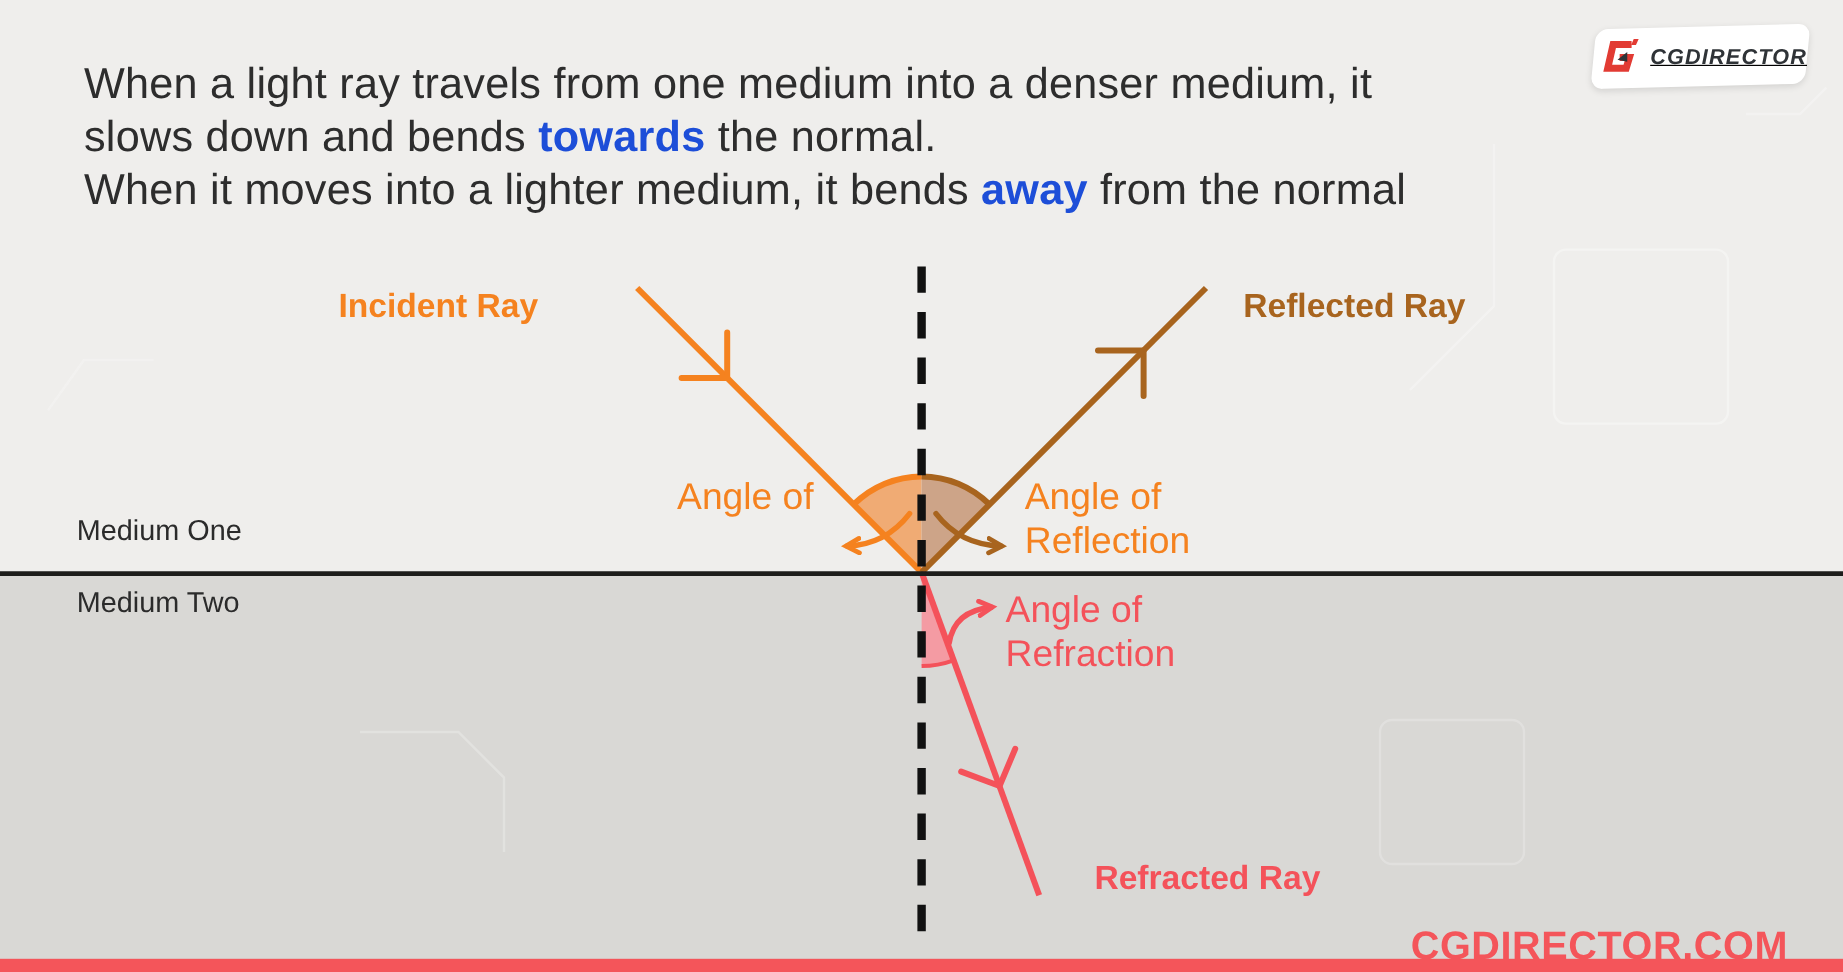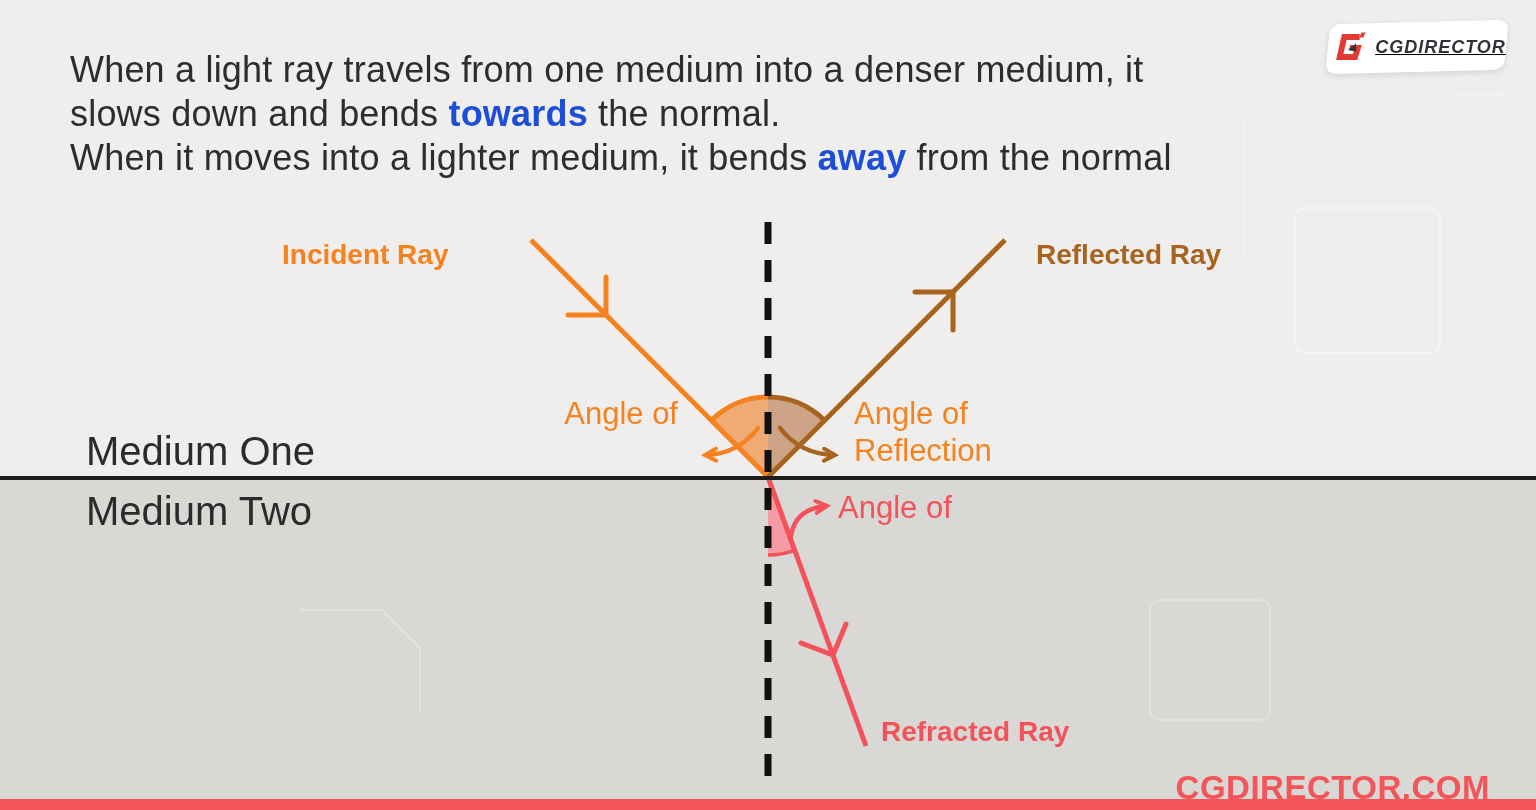--- a/index.html
+++ b/index.html
@@ -17,21 +17,21 @@
   .ray-label{font-size:28px;font-weight:bold;}
   .incident-c{color:#F5821F;}
   .reflected-c{color:#A8641E;}
   .refracted-c{color:#F4525A;}
 
   .angle-label{font-size:31px;line-height:37px;}
   .angle-incidence{left:478px;top:395px;width:200px;text-align:right;color:#F5821F;}
   .angle-reflection{left:854px;top:395px;color:#F5821F;}
   .angle-refraction{left:838px;top:489px;color:#F4525A;}
 
-  .medium-label{font-size:40px;color:#2B2B2B;left:86px;}
+  .medium-label{font-size:24px;color:#2B2B2B;left:64px;}
 
   .logo{position:absolute;left:1328px;top:22px;width:178px;height:50px;}
   .logo-bg{position:absolute;inset:0;background:#ffffff;border-radius:10px;
            transform:skewX(-7deg) rotate(-1.5deg);
            box-shadow:0 2px 6px rgba(0,0,0,.12);}
   .logo-inner{position:relative;width:100%;height:100%;display:flex;align-items:center;
               justify-content:center;gap:9px;text-decoration:underline;}
   .logo-text{font-size:18px;font-weight:bold;font-style:italic;color:#2F3337;
              letter-spacing:1px;}
 
@@ -101,31 +101,32 @@
     <div>
       <span>slows down and bends </span><b>towards</b><span> the normal.</span>
     </div>
     <div>
       <span>When it moves into a lighter medium, it bends </span><b>away</b><span> from the normal</span>
     </div>
   </div>
 
   <div class="lbl ray-label incident-c" style="left:282px;top:239px;">Incident Ray</div>
   <div class="lbl ray-label reflected-c" style="left:1036px;top:239px;">Reflected Ray</div>
-  <div class="lbl ray-label refracted-c" style="left:881px;top:716px;">Refracted Ray</div>
+  <div class="lbl ray-label refracted-c" style="left:912px;top:716px;">Refracted Ray</div>
 
   <div class="lbl angle-label angle-incidence">
     <div>Angle of</div>
   </div>
   <div class="lbl angle-label angle-reflection">
     <div>Angle of</div>
     <div>Reflection</div>
   </div>
   <div class="lbl angle-label angle-refraction">
     <div>Angle of</div>
+    <div>Refraction</div>
   </div>
 
   <div class="lbl medium-label" style="top:429px;">Medium One</div>
   <div class="lbl medium-label" style="top:489px;">Medium Two</div>
 
   <div class="logo">
     <div class="logo-bg"></div>
     <div class="logo-inner">
       <svg width="38" height="30" viewBox="0 0 84 64">
         <path d="M70,10 L36,10 L26,54 L60,54 L66,34 L48,34" fill="none" stroke-width="13" stroke-linejoin="miter" stroke="#E23B33"></path>

